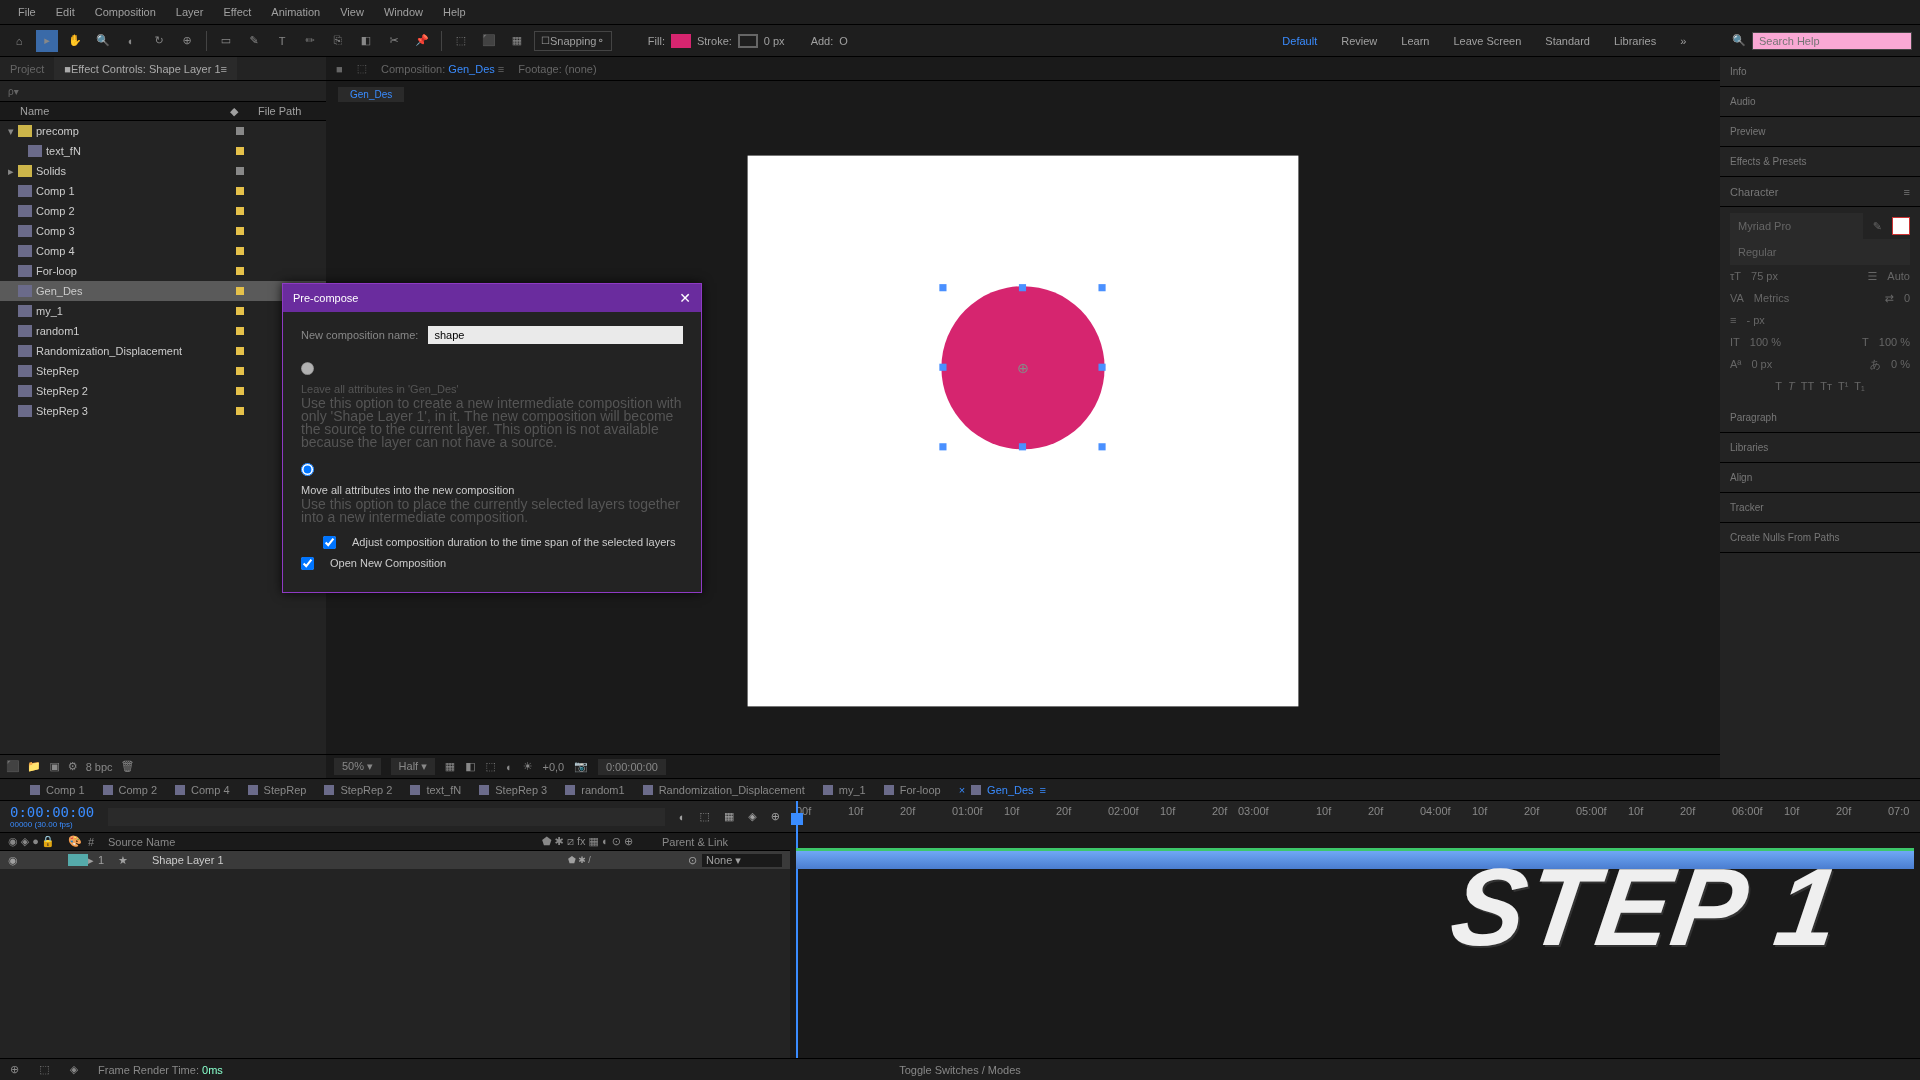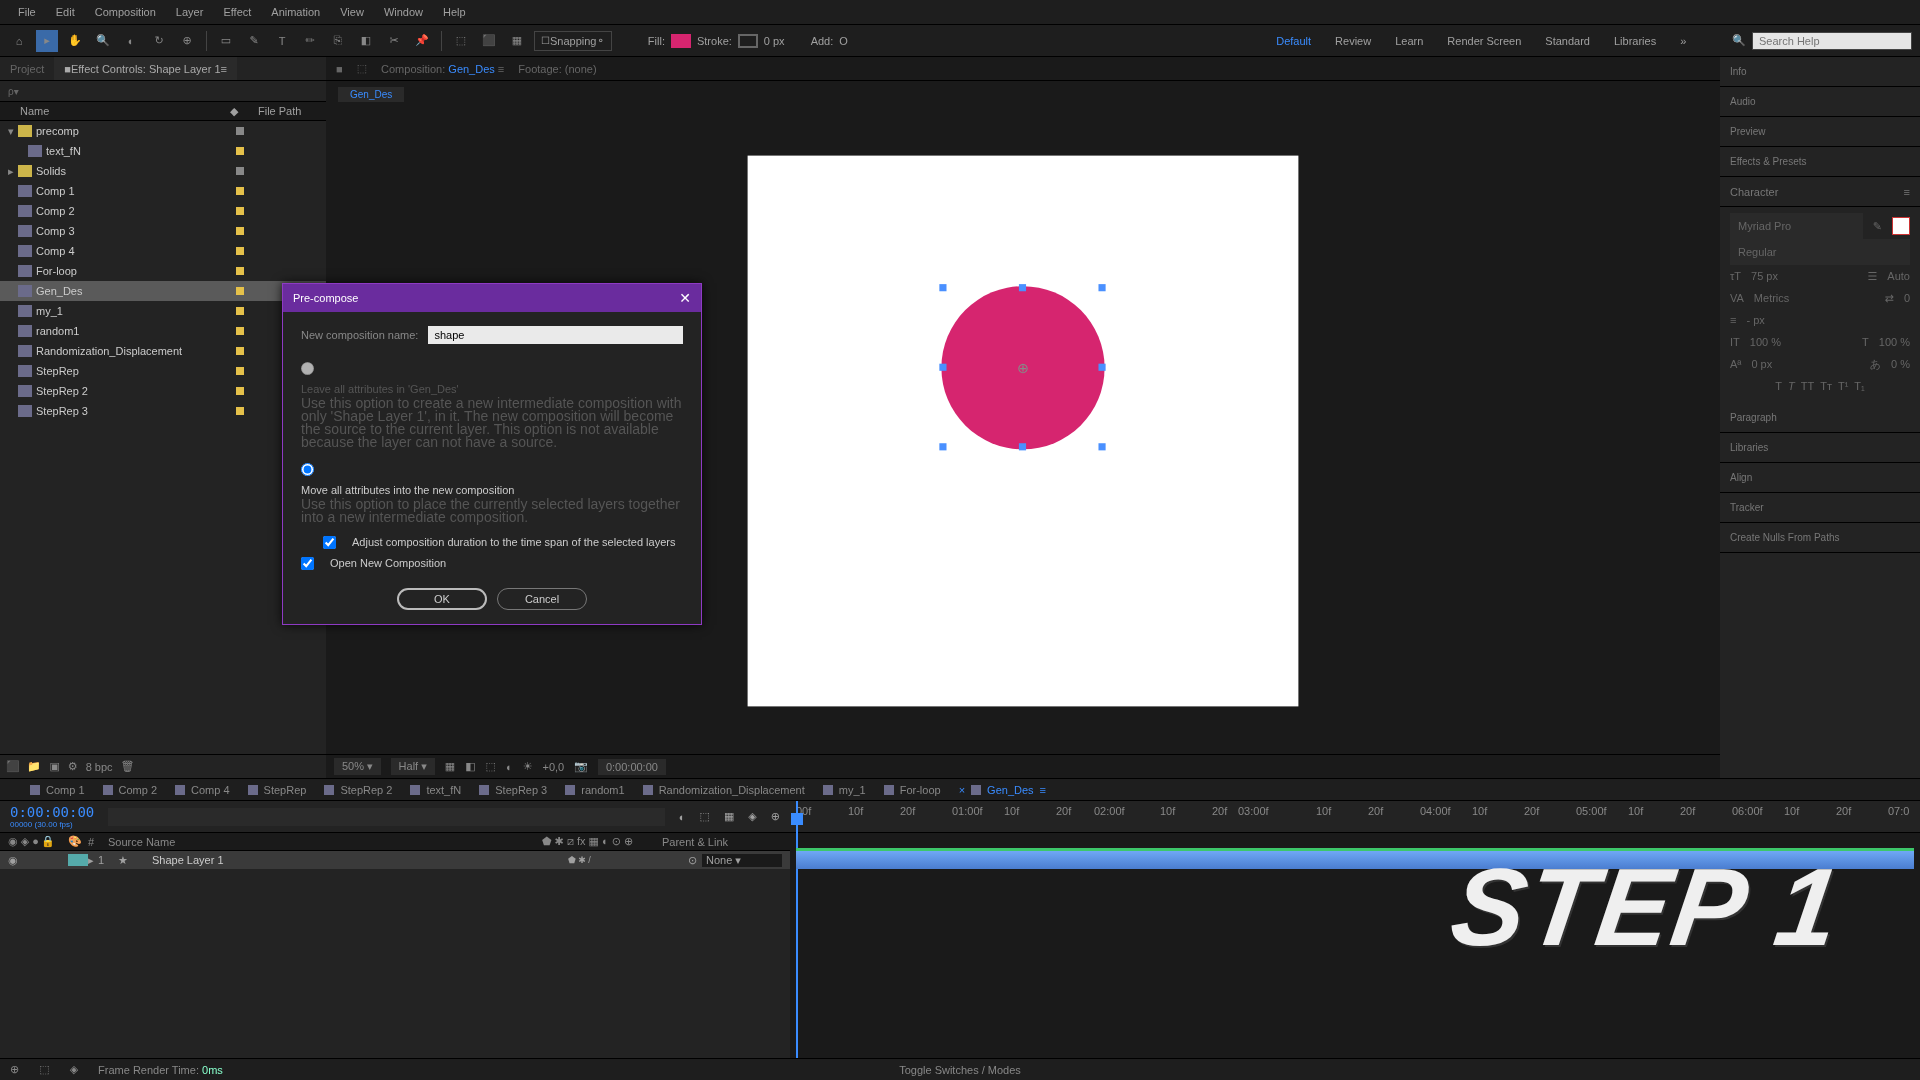--- a/index.html
+++ b/index.html
@@ -4,21 +4,21 @@
 <style>
 * { margin: 0; padding: 0; box-sizing: border-box; font-family: 'Segoe UI', Arial, sans-serif; font-size: 11px; }
 body { background: #1e1e1e; color: #a0a0a0; width: 1920px; height: 1080px; overflow: hidden; position: relative; }
 .menubar { height: 25px; background: #1e1e1e; display: flex; align-items: center; padding: 0 8px; border-bottom: 1px solid #000; }
 .menubar span { padding: 0 10px; cursor: pointer; }
 .toolbar { height: 32px; background: #1e1e1e; display: flex; align-items: center; padding: 0 8px; border-bottom: 1px solid #000; gap: 6px; }
 .tool-icon { width: 22px; height: 22px; display: flex; align-items: center; justify-content: center; color: #888; }
 .tool-sep { width: 1px; height: 20px; background: #444; margin: 0 2px; }
 .workspace-tabs { margin-left: auto; display: flex; gap: 24px; padding-right: 40px; }
 .workspace-tabs span.active { color: #3a8cff; }
-.search-help { width: 160px; background: #e5e5e5; border: 1px solid #444; padding: 2px 6px; color: #666; }
+.search-help { width: 160px; background: #f9a8d4; border: 1px solid #444; padding: 2px 6px; color: #666; }
 .snapping-box { display: flex; align-items: center; border: 1px solid #444; padding: 0 6px; height: 20px; font-size: 10px; }
 .fill-stroke { display: flex; align-items: center; gap: 6px; font-size: 10px; }
 .swatch-fill { width: 20px; height: 14px; background: #d6256f; }
 .swatch-stroke { width: 20px; height: 14px; border: 2px solid #666; }
 .main-area { display: flex; height: calc(100% - 57px - 280px - 22px); }
 .left-col { width: 326px; background: #232323; display: flex; flex-direction: column; }
 .panel-tabs { height: 24px; display: flex; align-items: center; border-bottom: 1px solid #000; font-size: 10px; color: #666; }
 .panel-tab { padding: 0 10px; height: 100%; display: flex; align-items: center; }
 .panel-tab.active { background: #2a2a2a; color: #aaa; }
 .proj-header { display: flex; padding: 8px; gap: 10px; }
@@ -138,21 +138,21 @@
     <span>Stroke:</span>
     <div class="swatch-stroke"></div>
     <span>0 px</span>
     <span style="margin-left:20px">Add:</span>
     <span>O</span>
   </div>
   <div class="workspace-tabs">
     <span class="active">Default</span>
     <span>Review</span>
     <span>Learn</span>
-    <span>Render Screen</span>
+    <span>Leave Screen</span>
     <span>Standard</span>
     <span>Libraries</span>
     <span>»</span>
   </div>
   <span style="color:#666">🔍</span>
   <input class="search-help" placeholder="Search Help" style="">
 </div>
 
 <div class="main-area">
   <div class="left-col">
@@ -484,21 +484,21 @@
       </div>
     </div>
     <div class="tl-right">
       <div class="ruler" id="ruler">
           <span style="left: 6px;">00f</span>
           <span style="left: 58px;">10f</span>
           <span style="left: 110px;">20f</span>
           <span style="left: 162px;">01:00f</span>
           <span style="left: 214px;">10f</span>
           <span style="left: 266px;">20f</span>
-          <span style="left: 304px;">02:00f</span>
+          <span style="left: 318px;">02:00f</span>
           <span style="left: 370px;">10f</span>
           <span style="left: 422px;">20f</span>
           <span style="left: 448px;">03:00f</span>
           <span style="left: 526px;">10f</span>
           <span style="left: 578px;">20f</span>
           <span style="left: 630px;">04:00f</span>
           <span style="left: 682px;">10f</span>
           <span style="left: 734px;">20f</span>
           <span style="left: 786px;">05:00f</span>
           <span style="left: 838px;">10f</span>
@@ -548,20 +548,16 @@
       </div>
     </div>
     <div class="check-row">
       <input type="checkbox" checked="" style="">
       <span style="color:#ccc">Adjust composition duration to the time span of the selected layers</span>
     </div>
     <div class="check-row noindent">
       <input type="checkbox" checked="" style="">
       <span style="color:#ccc">Open New Composition</span>
     </div>
-    <div class="dlg-buttons">
-      <button class="dlg-btn primary">OK</button>
-      <button class="dlg-btn">Cancel</button>
-    </div>
   </div>
 </div>
 
 <div class="step-text">STEP 1</div>
 
 </body></html>

